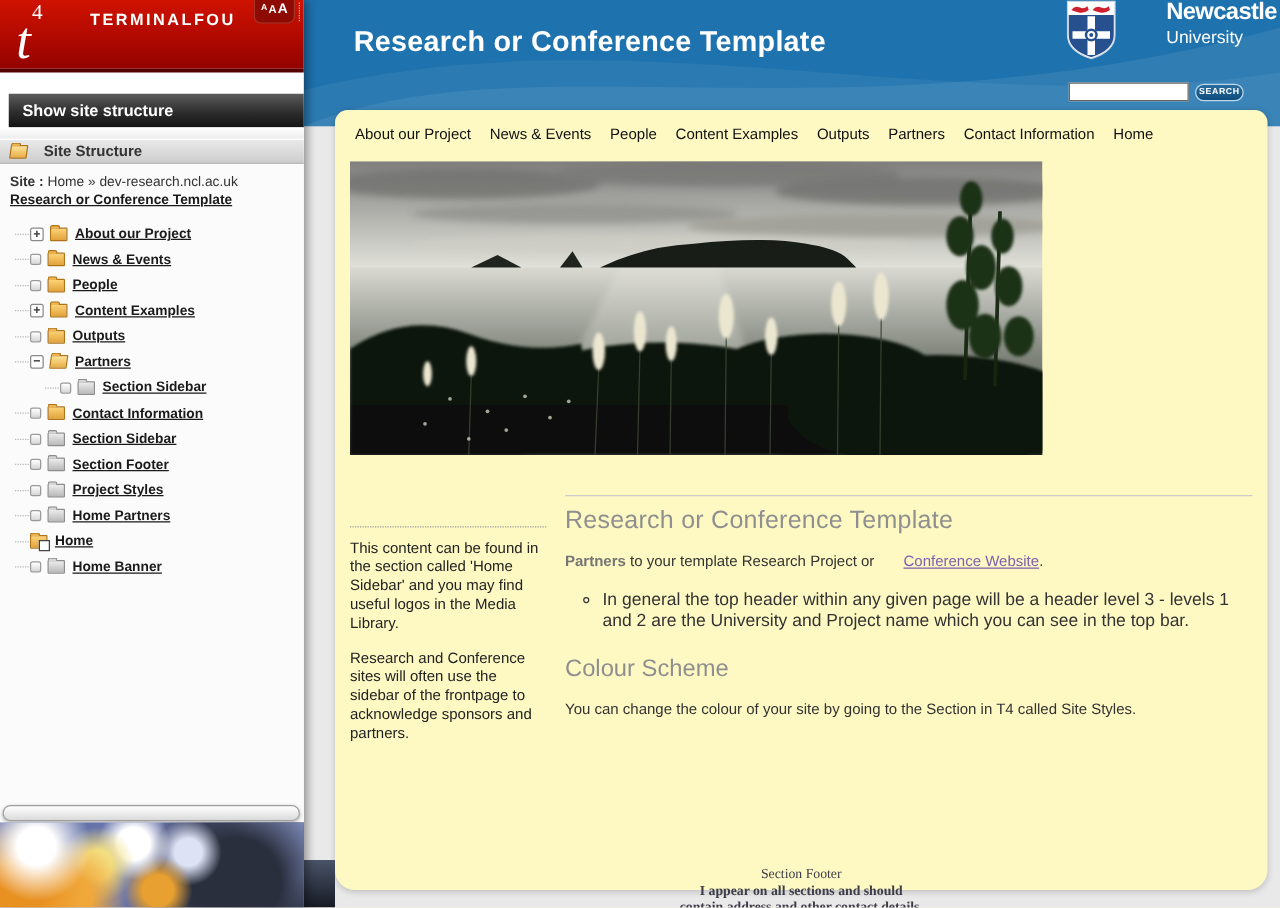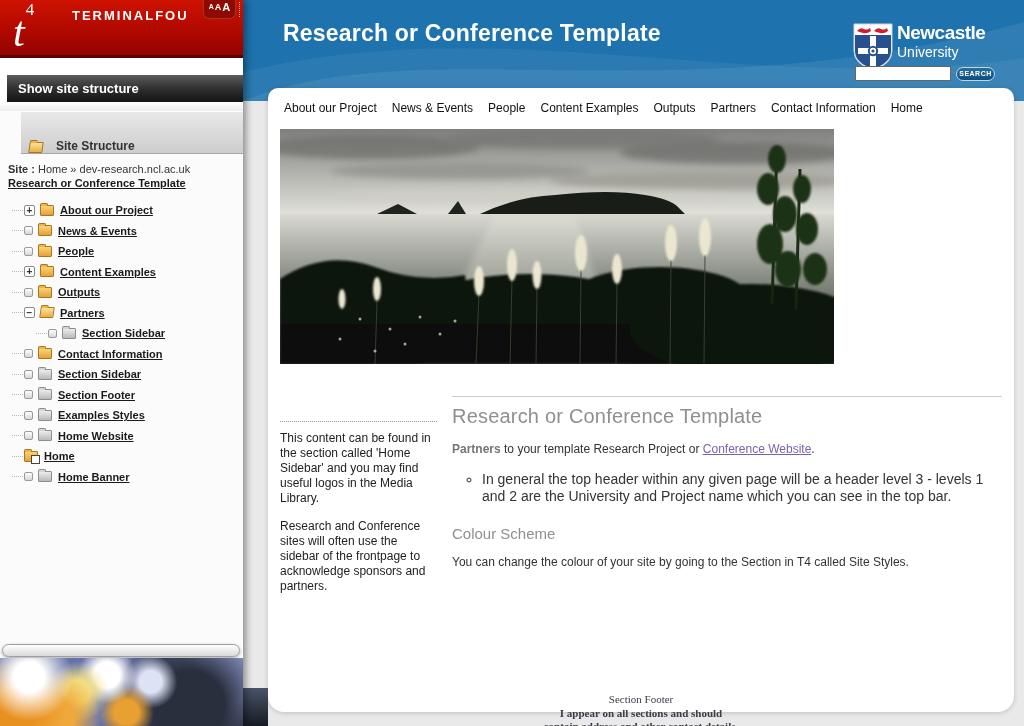--- a/index.html
+++ b/index.html
@@ -17,21 +17,21 @@
   .t4-aaa span { color:#fff; font-weight:bold; line-height:10px; }
   .aaa-s { font-size:7px; } .aaa-m { font-size:9px; } .aaa-l { font-size:11px; }
   .t4-divider { position:absolute; left:239px; top:2px; height:15px; border-left:1px dotted rgba(255,255,255,.65); }
 
   .show-bar { position:absolute; left:7px; top:75px; width:236px; height:27px;
     background:linear-gradient(180deg,#5c5c5c 0%,#2d2d2d 55%,#141414 100%);
     color:#fff; font-size:13px; font-weight:bold; line-height:27px; padding-left:11px; cursor:pointer; }
 
   .t4-body { position:absolute; left:0; top:102px; width:243px; height:556px; background:#fbfbfb; }
   .t4-gap { height:9px; background:linear-gradient(#ffffff,#ededed); }
-  .ss-header { height:43px; background:linear-gradient(#e9e9e9,#cdcdcd); border-top:1px solid #fff; border-bottom:1px solid #a6a6a6; display:flex; align-items:flex-end; padding-left:8px;margin-left:21px; }
+  .ss-header { height:20px; background:linear-gradient(#e9e9e9,#cdcdcd); border-top:1px solid #fff; border-bottom:1px solid #a6a6a6; display:flex; align-items:center; padding-left:8px; }
   .ss-header .label { font-size:12px; font-weight:bold; color:#333; margin-left:7px; }
 
   .t4-path { padding:8px 8px 5px 8px; font-size:11px; color:#333; line-height:14px; }
   .t4-path .cur { font-weight:bold; text-decoration:underline; color:#1a1a1a; cursor:pointer; }
 
   .tree { padding-top:5px; }
   .tree-row { display:flex; align-items:center; height:20.5px; padding-left:12px; }
   .tree-row.lvl2 { padding-left:36px; }
   .connector { width:11px; height:0; border-top:1px dotted #b8b8b8; margin-right:1px; flex:none; }
   .expander { flex:none; margin-right:5px; cursor:pointer; }
@@ -62,46 +62,46 @@
       radial-gradient(circle at 78% 70%, #2a2f3e 0 18%, rgba(42,47,62,0) 40%),
       radial-gradient(circle at 92% 30%, #8d9bd0 0 12%, rgba(141,155,208,0) 28%),
       linear-gradient(115deg,#5a68a0 0%,#6d7ab0 45%,#2c3040 75%,#1c2028 100%);
   }
 
   
   .site-panel { position:absolute; left:243px; top:0; width:781px; height:726px; background:#e9e9e9; }
   .blue-head { position:absolute; left:0; top:0; width:781px; height:101px; background:#1e72ad; overflow:hidden; }
   .blue-head svg.curves { position:absolute; left:0; top:0; }
   .site-title { position:absolute; left:40px; top:20px; color:#fff; font-size:23px; font-weight:bold; letter-spacing:.2px; }
-  .uni-logo { position:absolute; left:610px; top:23px; display:flex; cursor:pointer; }
+  .uni-logo { position:absolute; left:610px; top:0; display:flex; cursor:pointer;gap:36px; }
   .uni-text { margin-left:4px; color:#fff; }
   .uni-text .l1 { font-size:19px; font-weight:bold; line-height:20px; letter-spacing:-.5px; }
   .uni-text .l2 { font-family:Liberation Sans, sans-serif; font-size:14px; line-height:19px; }
   .search-row { position:absolute; left:612px; top:66px; display:flex; align-items:center; }
   .search-input { width:96px; height:15px; border:1px solid #666; background:#fff; font-size:10px; padding:0 3px; }
   .search-btn { margin-left:5px; width:39px; height:14px; border:1px solid #bcd6ea; border-radius:8px;
     background:linear-gradient(#2a6d9e,#0e4e7e); color:#fff; font-size:7px; font-weight:bold; letter-spacing:.5px; cursor:pointer; line-height:11px; }
 
-  .card { position:absolute; left:25px; top:88px; width:746px; height:624px; background:#ffffff;
+  .card { position:absolute; left:25px; top:88px; width:746px; height:624px; background:#fef9c3;
     border-radius:10px 10px 16px 16px; box-shadow:0 1px 5px rgba(0,0,0,.18); }
   .site-nav { padding:10px 0 0 16px; }
   .site-nav a { display:inline-block; margin-right:15px; font-size:12px; color:#111; text-decoration:none; cursor:pointer; }
   .photo { display:block; margin:13px 0 0 12px; }
 
   .cols { display:flex; margin-top:32px; padding:0 12px; align-items:flex-start; }
   .side-col { width:157px; flex:none; margin-top:25px; border-top:1px dotted #999; padding-top:9px; font-size:12px; line-height:15px; color:#222; }
   .side-col p { margin-bottom:13px; }
   .main-col { flex:1; margin-left:15px; max-width:552px; }
   .main-col h3 { border-top:1px solid #ccc; padding-top:8px; font-size:20px; font-weight:normal; color:#8f8f8f; margin-bottom:13px; letter-spacing:.2px; }
   .main-col p { font-size:12px; color:#333; line-height:16px; margin-bottom:10px; }
   .welcome-b { font-weight:bold; color:#757575; }
-  .conf-link { color:#7d5fad; text-decoration:underline; cursor:pointer; }
+  .conf-link { color:#7d5fad; text-decoration:underline; cursor:pointer;margin-left:20px; }
   .main-col ul { list-style:circle; margin:14px 0 20px 30px; }
   .main-col li { font-size:14px; color:#333; line-height:17px; max-width:505px; }
-  .main-col h4 { font-size:15px; font-weight:normal; color:#8f8f8f; margin:16px 0 12px; }
+  .main-col h4 { font-size:19px; font-weight:normal; color:#8f8f8f; margin:16px 0 12px; }
 
   .site-footer { margin-top:86px; text-align:center; font-family:"Liberation Serif",serif; font-size:11px; color:#3c3c48; line-height:13.5px; }
   .site-footer .b { font-weight:bold; }
   .corner-dark { position:absolute; left:0; bottom:0; width:25px; height:38px; background:linear-gradient(#4a5468,#161a24); }
 </style>
 </head>
 <body>
 
 <div id="stage">
 
@@ -187,27 +187,27 @@
           <div class="tree-row">
     <span class="connector"></span>
     <span class="expander box"></span>
     <span class="folder gray"></span>
     <a class="tree-label">Section Footer</a>
   </div>
           <div class="tree-row">
     <span class="connector"></span>
     <span class="expander box"></span>
     <span class="folder gray"></span>
-    <a class="tree-label">Examples Styles</a>
-  </div>
-          <div class="tree-row">
-    <span class="connector"></span>
-    <span class="expander box"></span>
-    <span class="folder gray"></span>
-    <a class="tree-label">Home Website</a>
+    <a class="tree-label">Project Styles</a>
+  </div>
+          <div class="tree-row">
+    <span class="connector"></span>
+    <span class="expander box"></span>
+    <span class="folder gray"></span>
+    <a class="tree-label">Home Partners</a>
   </div>
           <div class="tree-row">
     <span class="connector"></span>
 
     <span class="folder yellow link"></span>
     <a class="tree-label">Home</a>
   </div>
           <div class="tree-row">
     <span class="connector"></span>
     <span class="expander box"></span>

